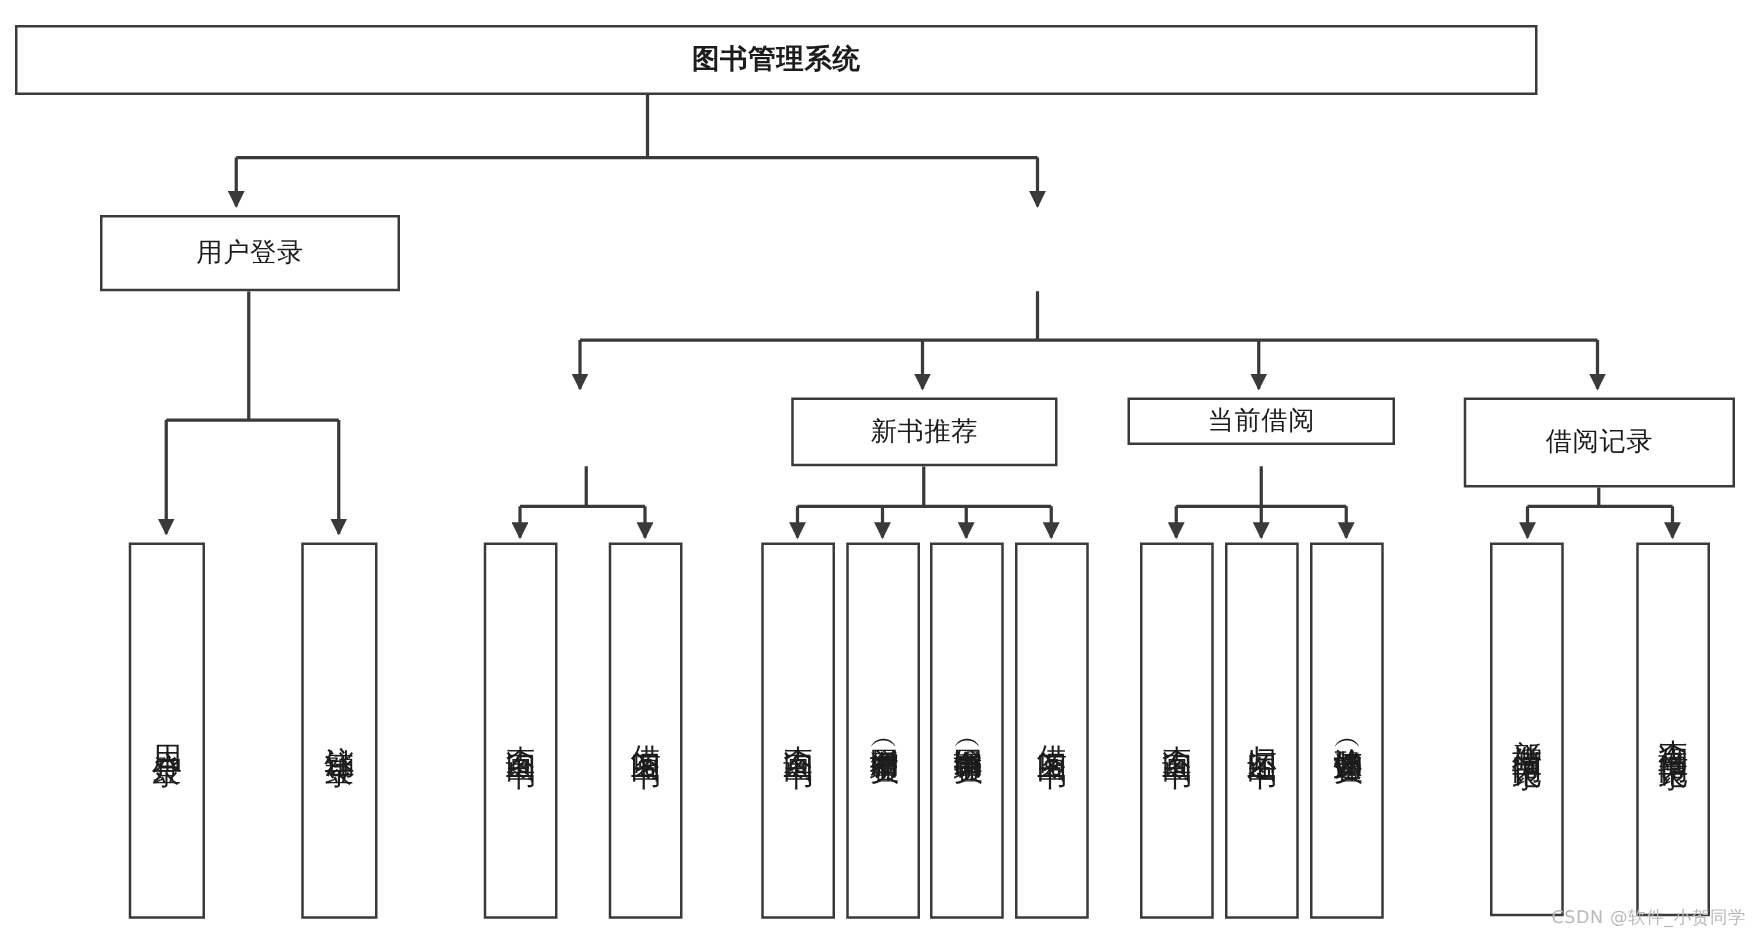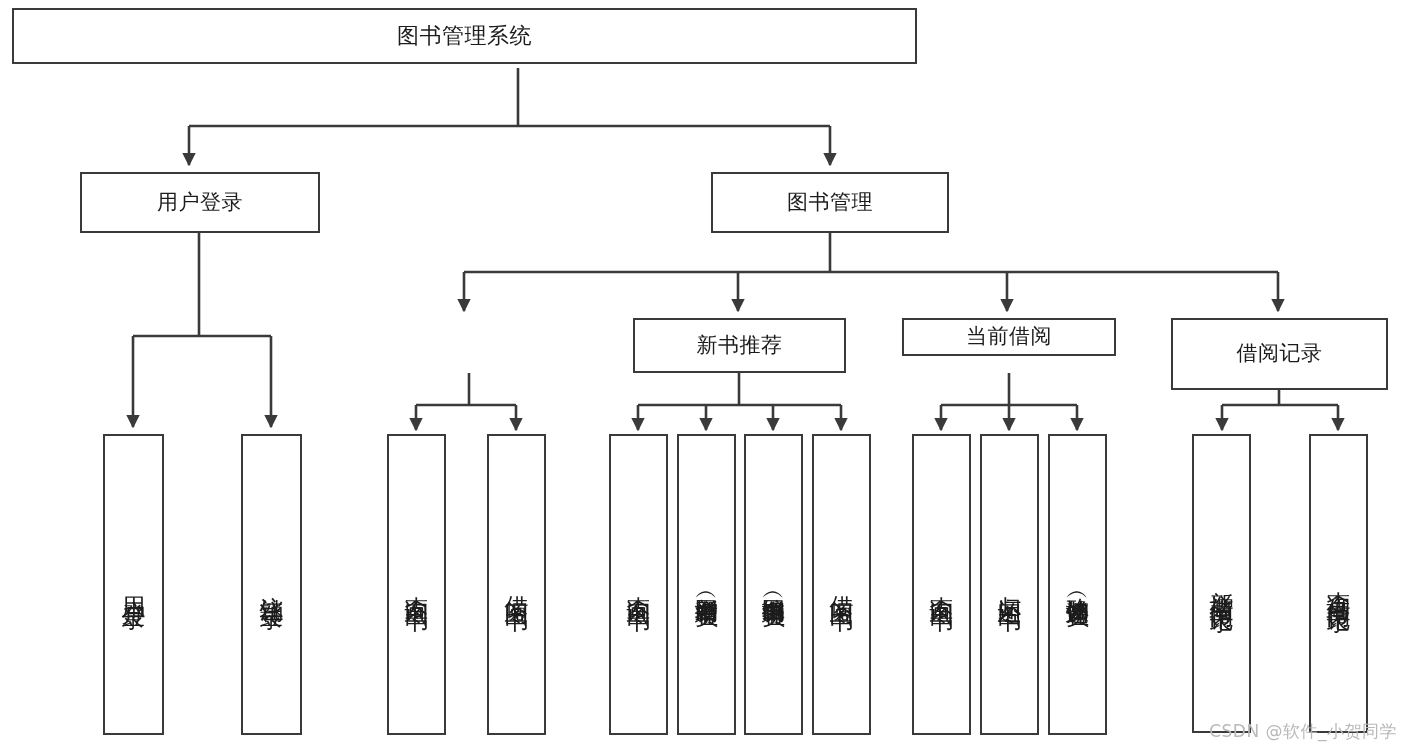--- a/index.html
+++ b/index.html
@@ -65,21 +65,21 @@
     white-space: nowrap;
   }
   .node.vert.tight .node-label {
     letter-spacing: 1px;
     font-size: 23px;
   }
   #watermark {
     position: absolute;
     right: 8px;
     bottom: 4px;
-    font-size: 17px;
+    font-size: 14px;
     color: #b9b9b9;
     letter-spacing: 0.5px;
     white-space: nowrap;
     font-family: "DejaVu Sans", "Liberation Sans", sans-serif;
   }
 </style>
 </head>
 <body>
 
 <div id="diagram-root">
@@ -127,31 +127,28 @@
       <path d="M 1009 405 L 1009 430" marker-end="url(#arrow)"></path>
       <path d="M 1077 405 L 1077 430" marker-end="url(#arrow)"></path>
 
       <path d="M 1279 373 L 1279 405"></path>
       <path d="M 1222 405 L 1338 405"></path>
       <path d="M 1222 405 L 1222 430" marker-end="url(#arrow)"></path>
       <path d="M 1338 405 L 1338 430" marker-end="url(#arrow)"></path>
     </g>
   </svg>
 
-  <div class="node horiz root" style="left:12px; top:8px; width:905px; height:56px;">
+  <div class="node horiz root" style="left:12px; top:20px; width:1218px; height:56px;font-weight:bold;">
     <span class="node-label">图书管理系统</span>
   </div>
 
   <div class="node horiz" style="left:80px; top:172px; width:240px; height:61px;">
     <span class="node-label">用户登录</span>
   </div>
 
-  <div class="node horiz" style="left:711px; top:172px; width:238px; height:61px;">
-    <span class="node-label">图书管理</span>
-  </div>
 
 
   <div class="node horiz" style="left:633px; top:318px; width:213px; height:55px;">
     <span class="node-label">新书推荐</span>
   </div>
 
   <div class="node horiz" style="left:902px; top:318px; width:214px; height:38px;">
     <span class="node-label">当前借阅</span>
   </div>
 

